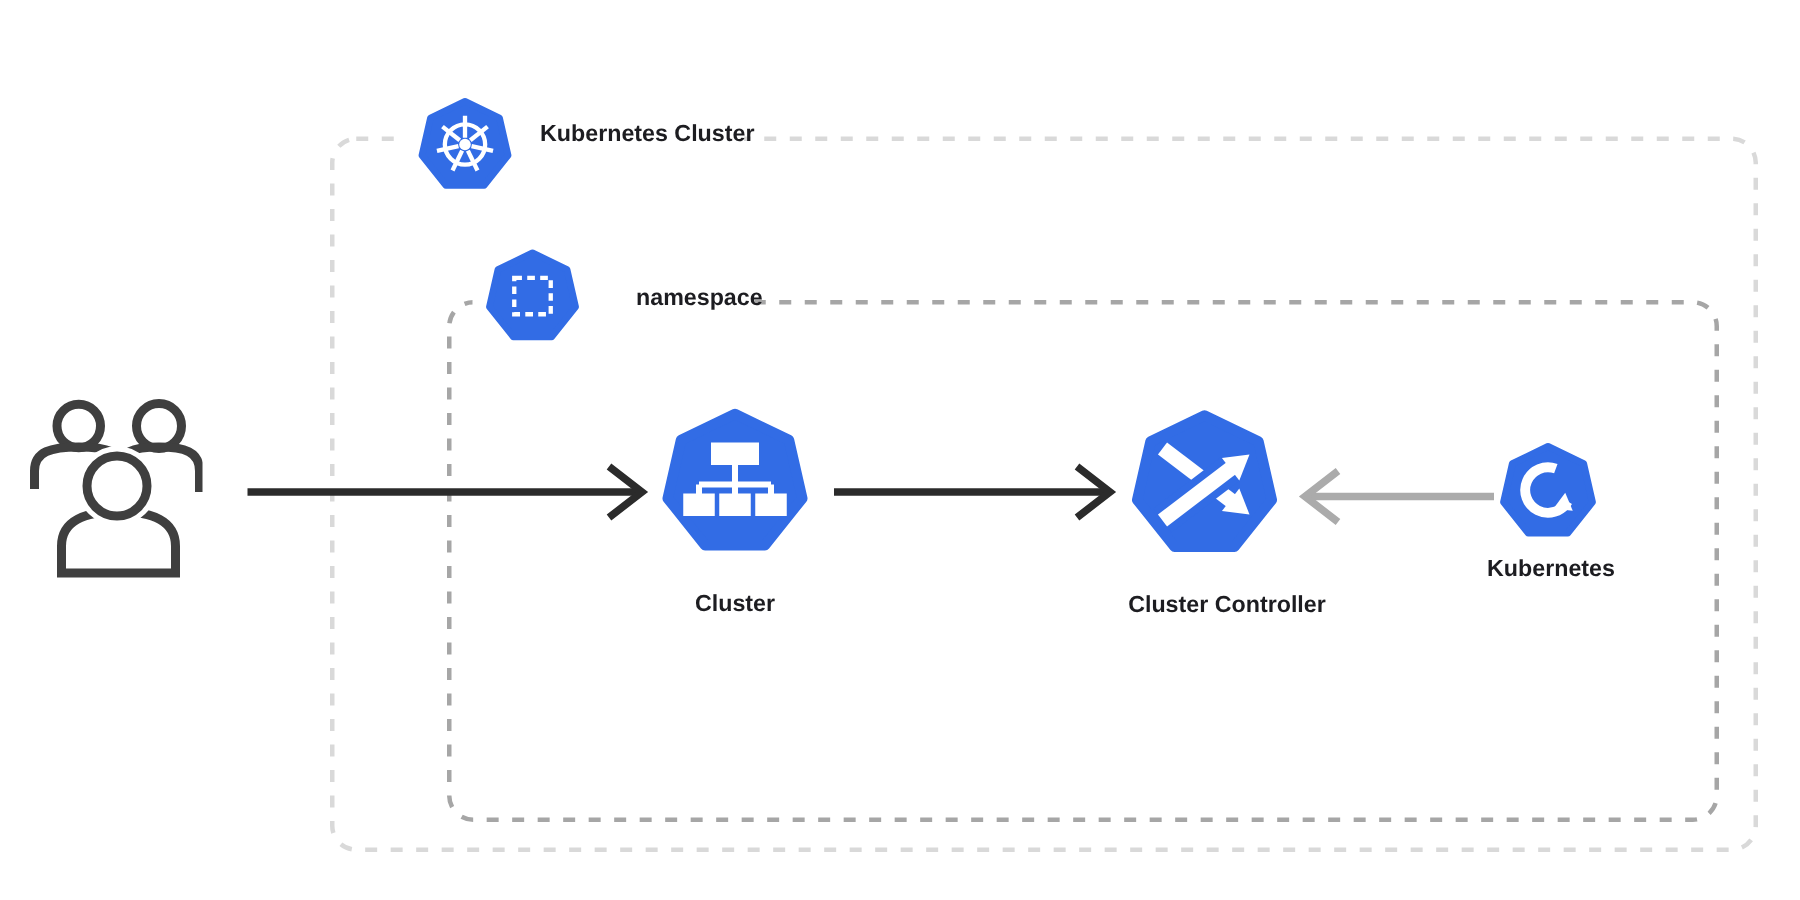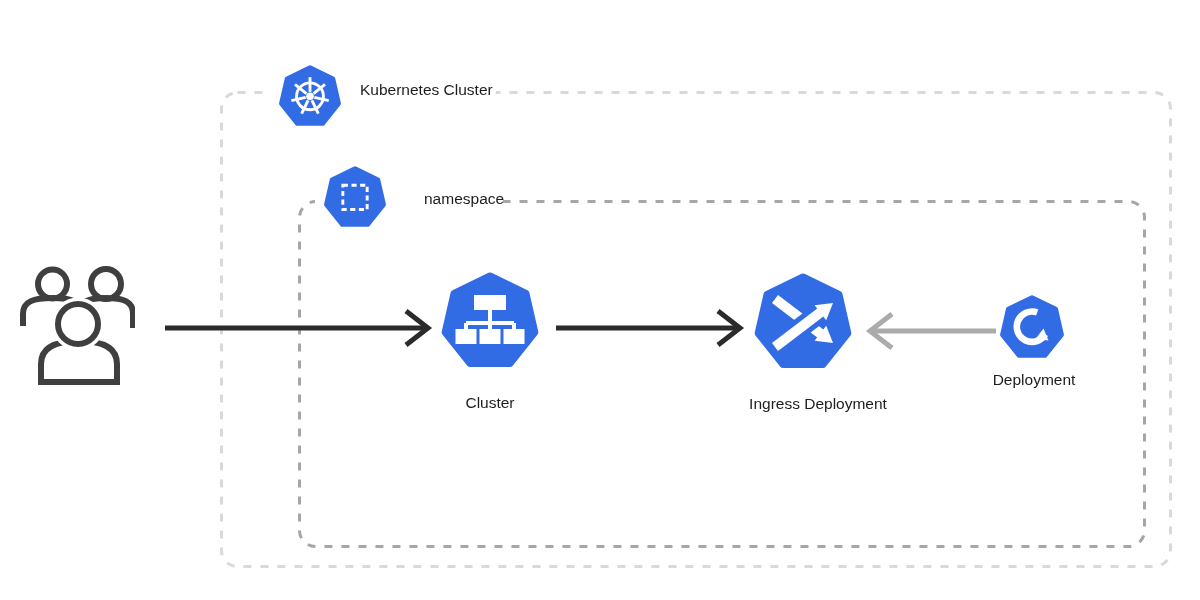--- a/index.html
+++ b/index.html
@@ -3,21 +3,21 @@
 <meta charset="utf-8">
 <style>
   html,body{margin:0;padding:0;background:#fff;}
   #canvas{
     position:relative;width:1200px;height:600px;background:#ffffff;
     font-family:"Liberation Sans",sans-serif;overflow:hidden;
   }
   .abs{position:absolute;}
   .plate{position:absolute;background:#ffffff;}
   .label{
-    position:absolute;font-weight:400;font-size:15.5px;color:#1d1d21;
+    position:absolute;font-weight:700;font-size:15.5px;color:#1d1d21;
     letter-spacing:0;white-space:nowrap;
   }
   .label.center{text-align:center;}
   svg{display:block;}
 </style>
 </head>
 <body>
 
 <div id="canvas">
 
@@ -98,22 +98,22 @@
   <svg class="abs" style="left:753px;top:273px" width="100" height="100" viewBox="0 0 100 100">
     <polygon points="50,4 85.96,21.32 94.85,60.24 69.96,91.45 30.04,91.45 5.15,60.24 14.04,21.32" fill="#326ce5" stroke="#326ce5" stroke-width="7" stroke-linejoin="round"></polygon>
 
     <line x1="22" y1="26" x2="68" y2="61" stroke="#ffffff" stroke-width="10"></line>
     <polygon points="80,70 61.6,67.7 73.2,52.7" fill="#ffffff"></polygon>
 
     <line x1="22" y1="74" x2="68" y2="39" stroke="#326ce5" stroke-width="20"></line>
     <line x1="22" y1="74" x2="68" y2="39" stroke="#ffffff" stroke-width="10"></line>
     <polygon points="80,30 73.2,47.3 61.6,32.3" fill="#ffffff"></polygon>
   </svg>
-  <div class="label center" style="left:728px;top:395px;width:180px">Ingress Deployment</div>
+  <div class="label center" style="left:728px;top:395px;width:180px">Cluster Controller</div>
 
   <svg class="abs" style="left:999px;top:295px" width="66" height="66" viewBox="0 0 100 100">
     <polygon points="50,4 85.96,21.32 94.85,60.24 69.96,91.45 30.04,91.45 5.15,60.24 14.04,21.32" fill="#326ce5" stroke="#326ce5" stroke-width="7" stroke-linejoin="round"></polygon>
     <path d="M57.9,26.4 A23,23 0 1 0 69.9,59.5" fill="none" stroke="#ffffff" stroke-width="10"></path>
     <polygon points="75,69 55.4,66.8 67.4,50.8" fill="#ffffff"></polygon>
   </svg>
-  <div class="label center" style="left:969px;top:371px;width:130px">Deployment</div>
+  <div class="label center" style="left:969px;top:371px;width:130px">Kubernetes</div>
 
 </div>
 
 </body></html>

